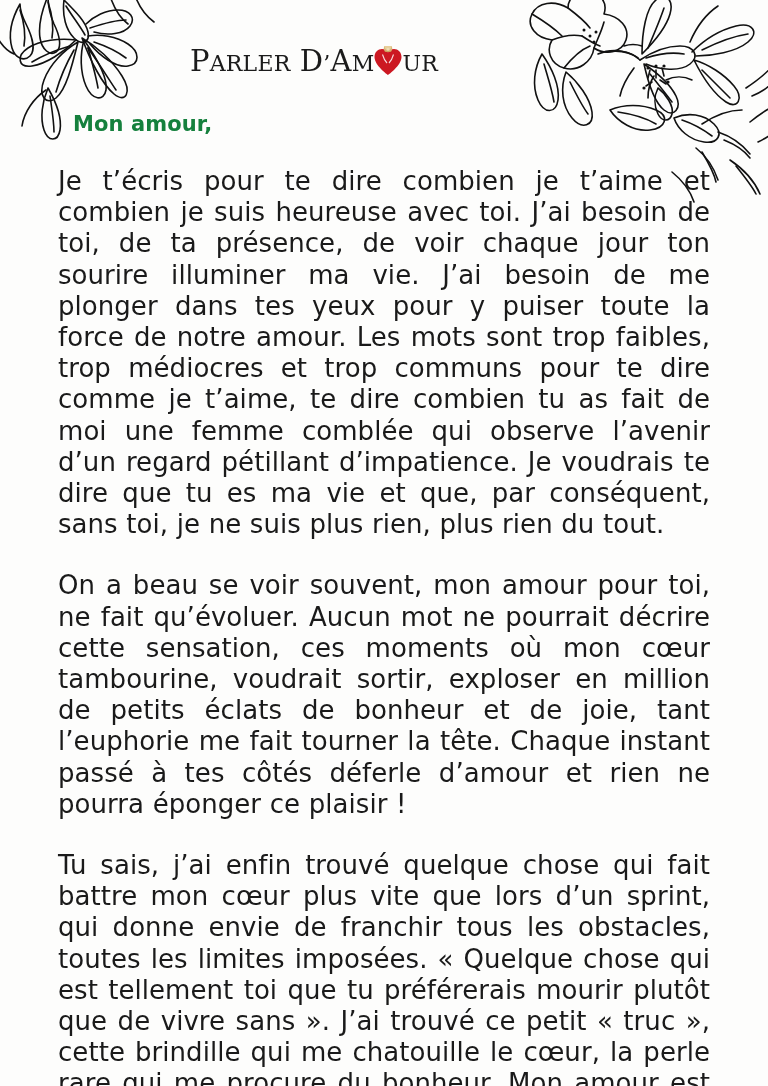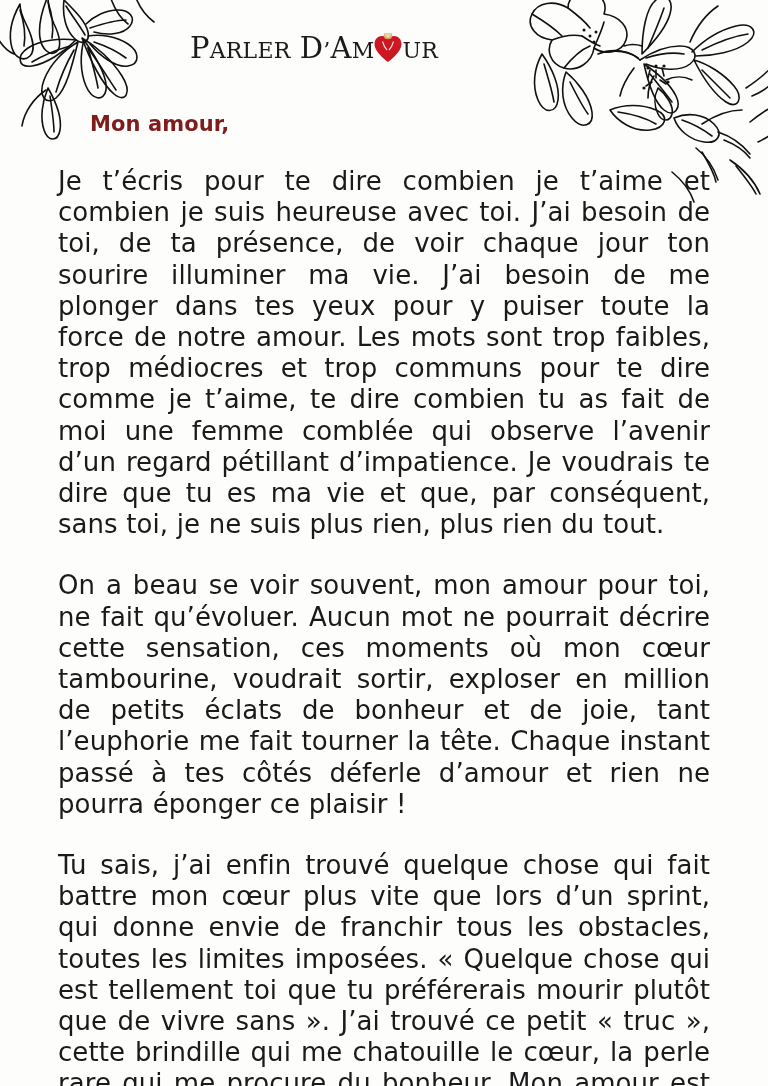--- a/index.html
+++ b/index.html
@@ -30,21 +30,21 @@
   .floral-tr {
     top: -8px;
     right: -6px;
     width: 268px;
     height: 212px;
   }
 
   
   .masthead {
     position: absolute;
-    top: 0;
+    top: 13px;
     left: 0;
     width: 628px;
     height: 96px;
     display: flex;
     align-items: center;
     justify-content: center;
   }
   .logo {
     position: relative;
     display: inline-block;
@@ -72,25 +72,25 @@
   .logo-heart svg { display: block; }
 
   
   .letter {
     position: absolute;
     top: 112px;
     left: 58px;
     width: 652px;
   }
   .salutation {
-    margin: 0 0 30px 32px;
+    margin: 0 0 30px 15px;
     font-family: "DejaVu Sans", sans-serif;
     font-size: 21px;
     font-weight: 700;
-    color: #7f1d1d;
+    color: #15803d;
     letter-spacing: 0.1px;
   }
   .para {
     margin: 0 0 30px 0;
     font-size: 26px;
     line-height: 31.2px;
     color: #1a1a1a;
     text-align: justify;
     text-justify: inter-word;
     letter-spacing: 0.05px;

